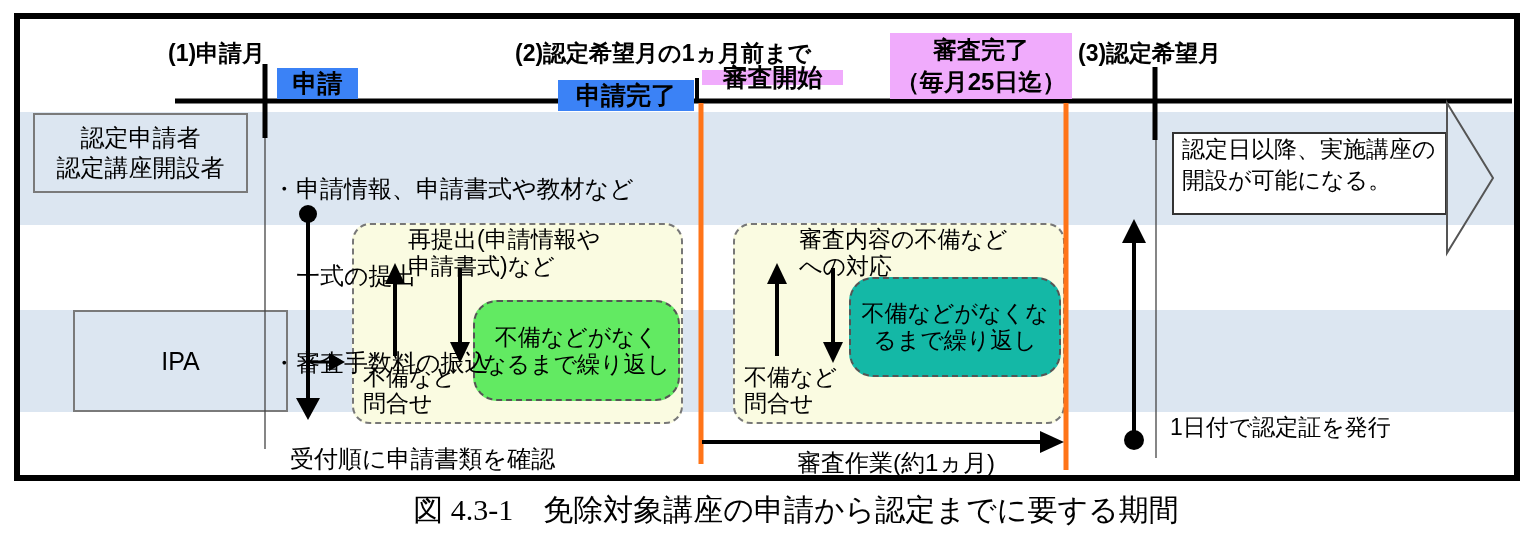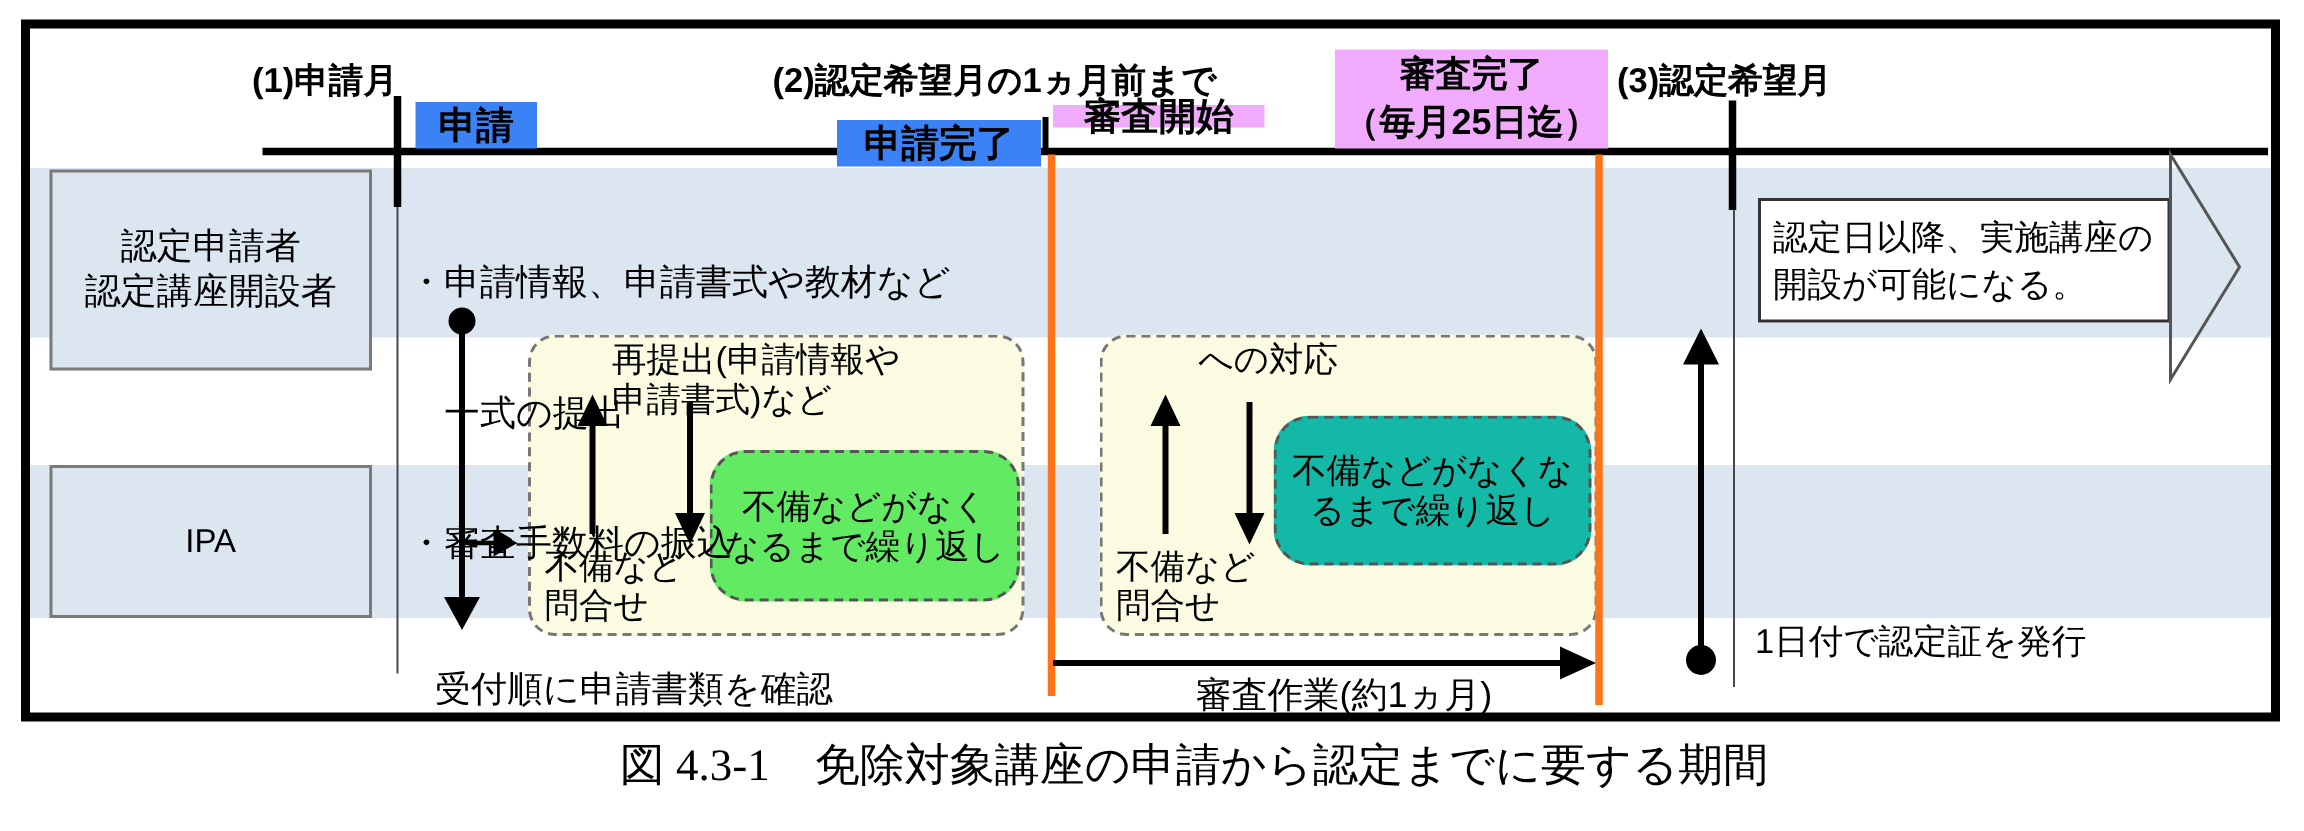--- a/index.html
+++ b/index.html
@@ -9,22 +9,22 @@
   }
   .band{position:absolute;left:20px;width:1496px;background:#dce6f1;}
   #band-applicant{top:112px;height:113px;}
   #band-ipa{top:310px;height:102px;}
   .rowlabel{
     position:absolute;left:33px;width:215px;background:#dce6f1;
     border:2px solid #7a7a7a;display:flex;flex-direction:column;
     align-items:center;justify-content:center;font-size:24px;line-height:30px;
     box-sizing:border-box;z-index:2;
   }
-  #rowlabel-applicant{top:113px;height:134px;}
-  #rowlabel-ipa{top:310px;height:102px;font-size:22px;}
+  #rowlabel-applicant{top:113px;height:80px;}
+  #rowlabel-ipa{top:310px;height:102px;font-size:25px;margin-left:40px;}
   .toplabel{position:absolute;top:38px;font-size:23px;font-weight:bold;white-space:nowrap;z-index:4;}
   .event{
     position:absolute;display:flex;align-items:center;justify-content:center;
     font-size:25px;font-weight:bold;z-index:4;box-sizing:border-box;white-space:nowrap;
   }
   .event.green{background:#3b82f6;}
   .event.orange{background:#f0abfc;}
   #ev-review-done{flex-direction:column;font-size:24px;line-height:32px;}
   #tasks{position:absolute;left:272px;top:116px;font-size:24px;line-height:29px;z-index:4;white-space:pre;}
   .loopbox{
@@ -39,21 +39,21 @@
     position:absolute;border:2px dashed #555;border-radius:24px;box-sizing:border-box;
     display:flex;flex-direction:column;align-items:center;justify-content:center;
     font-size:23px;line-height:27px;z-index:2;white-space:nowrap;
   }
   #repeat-left{left:473px;top:276px;width:207px;height:101px;background:#62ea62;margin-top:24px;}
   #repeat-right{left:849px;top:277px;width:212px;height:100px;background:#14b8a6;}
   .note{position:absolute;font-size:24px;z-index:4;white-space:nowrap;}
   #result-box{
     position:absolute;left:1172px;top:132px;width:275px;height:83px;background:#ffffff;
     border:2px solid #333;box-sizing:border-box;display:flex;flex-direction:column;
-    justify-content:center;padding-left:8px;font-size:23px;line-height:31px;z-index:2;white-space:nowrap;
+    padding-left:8px;font-size:23px;line-height:31px;z-index:2;white-space:nowrap;
   }
   #caption{
     position:absolute;left:0;top:490px;width:1536px;text-align:center;
     font-family:"Liberation Serif",serif;font-size:30px;z-index:4;white-space:nowrap;margin-left:28px;
   }
   #lines{position:absolute;left:0;top:0;z-index:3;pointer-events:none;}
 </style>
 </head>
 <body>
 
@@ -136,20 +136,21 @@
     <div>不備など</div>
     <div>問合せ</div>
   </div>
   <div class="repeatbox" id="repeat-left">
     <span>不備などがなく</span>
     <span>なるまで繰り返し</span>
   </div>
 
   <div class="loopbox" id="loop-right"></div>
   <div class="loop-title" style="left:799px;top:226px">
+    <div>審査内容の不備など</div>
     <div>への対応</div>
   </div>
   <div class="loop-inquiry" style="left:744px;top:364px">
     <div>不備など</div>
     <div>問合せ</div>
   </div>
   <div class="repeatbox" id="repeat-right">
     <span>不備などがなくな</span>
     <span>るまで繰り返し</span>
   </div>

